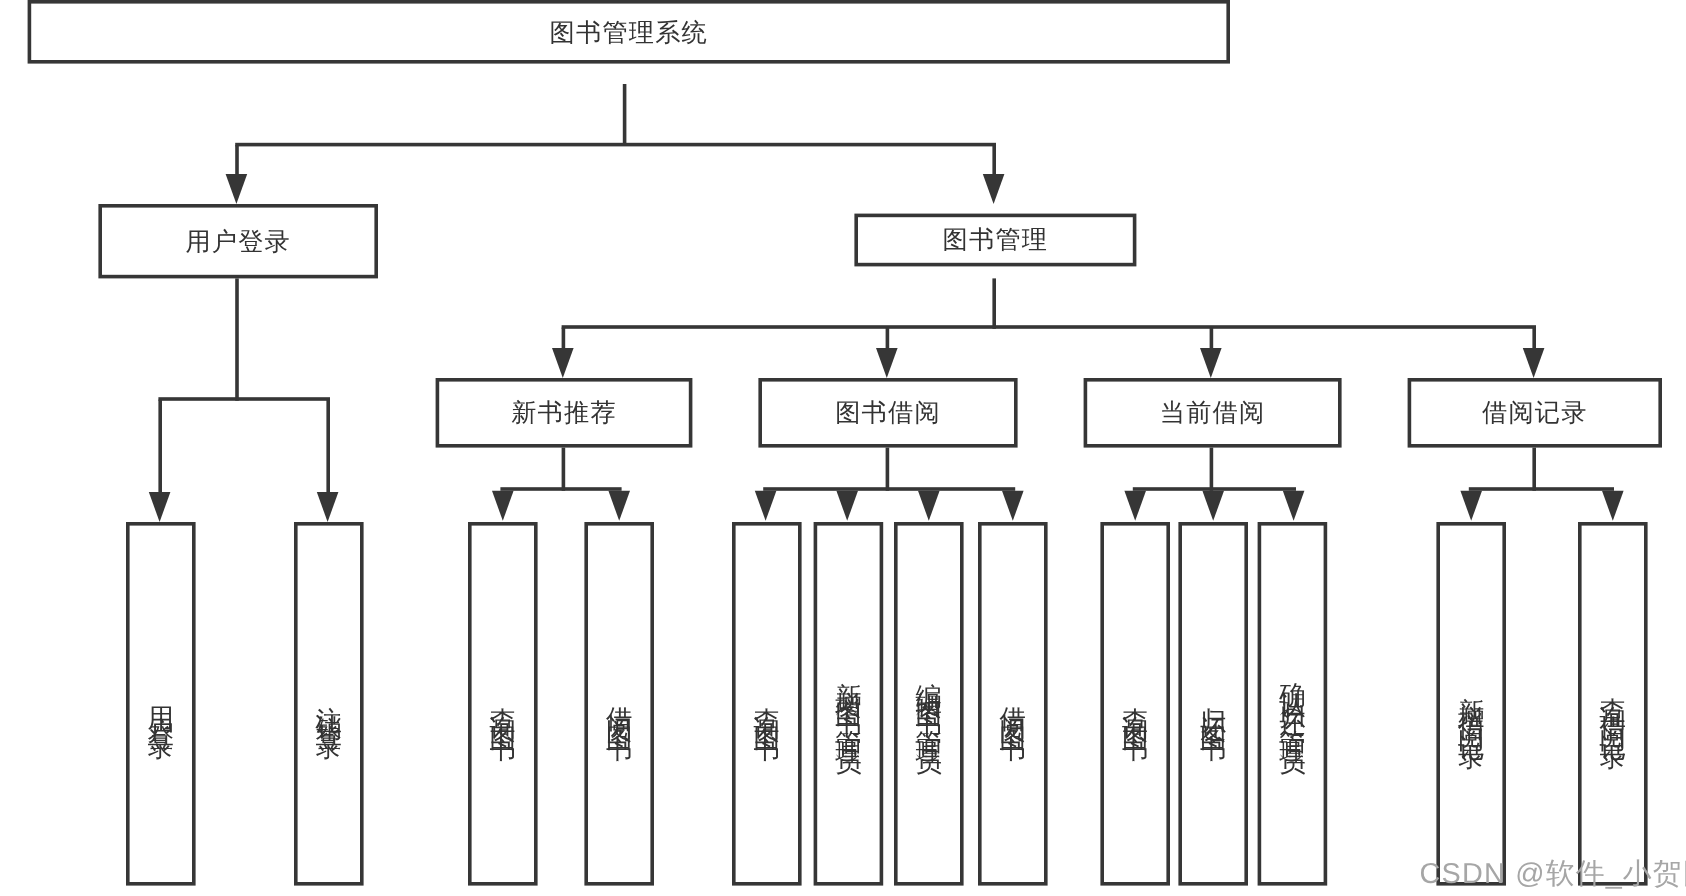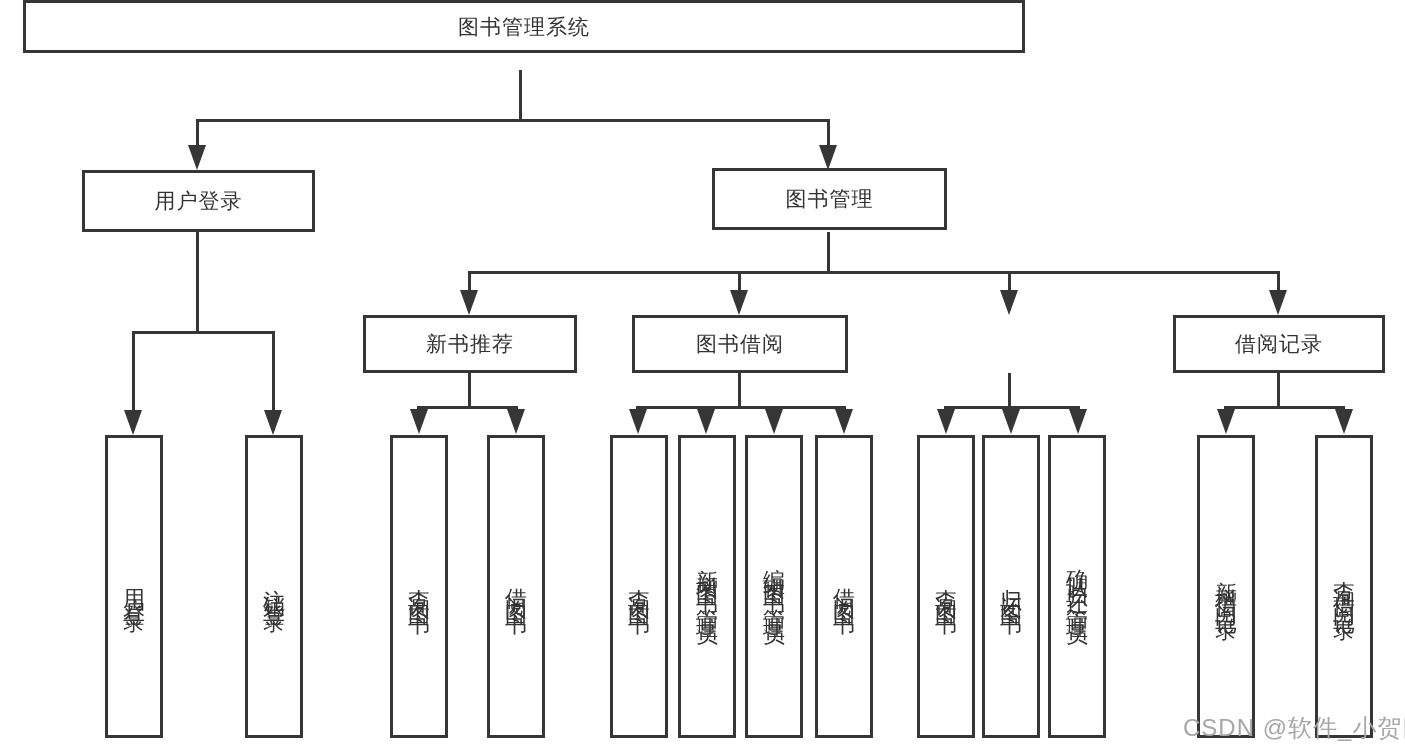--- a/index.html
+++ b/index.html
@@ -54,26 +54,27 @@
 </style>
 </head>
 <body>
 
 <div id="canvas">
 
   <div class="node" style="left:23px;top:0;width:1002px;height:53px;">图书管理系统</div>
 
   <div class="node" style="left:82px;top:170px;width:233px;height:62px;">用户登录</div>
 
-  <div class="node" style="left:712px;top:168px;width:235px;height:62px;">图书管理</div>
+  <div class="node" style="left:712px;top:178px;width:235px;height:44px;">图书管理</div>
 
   <div class="node" style="left:632px;top:315px;width:216px;height:58px;">图书借阅</div>
 
   <div class="node" style="left:363px;top:315px;width:214px;height:58px;">新书推荐</div>
 
+  <div class="node" style="left:903px;top:315px;width:215px;height:58px;">当前借阅</div>
 
   <div class="node" style="left:1173px;top:315px;width:212px;height:58px;">借阅记录</div>
 
   <div class="node leaf" style="left:105px;">用户登录</div>
 
   <div class="node leaf" style="left:245px;">注销登录</div>
 
   <div class="node leaf" style="left:390px;">查询图书</div>
 
   <div class="node leaf" style="left:487px;">借阅图书</div>

